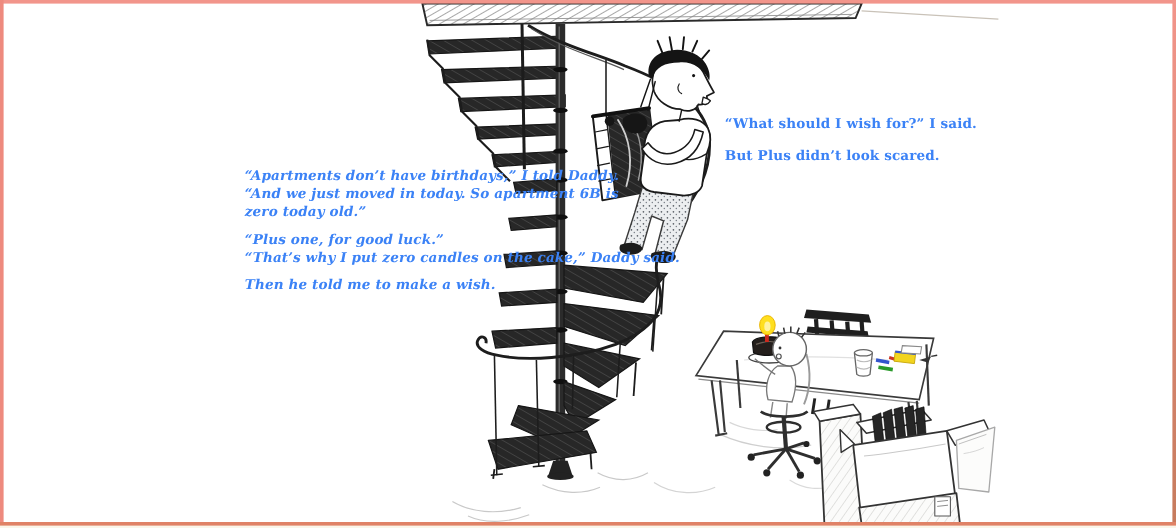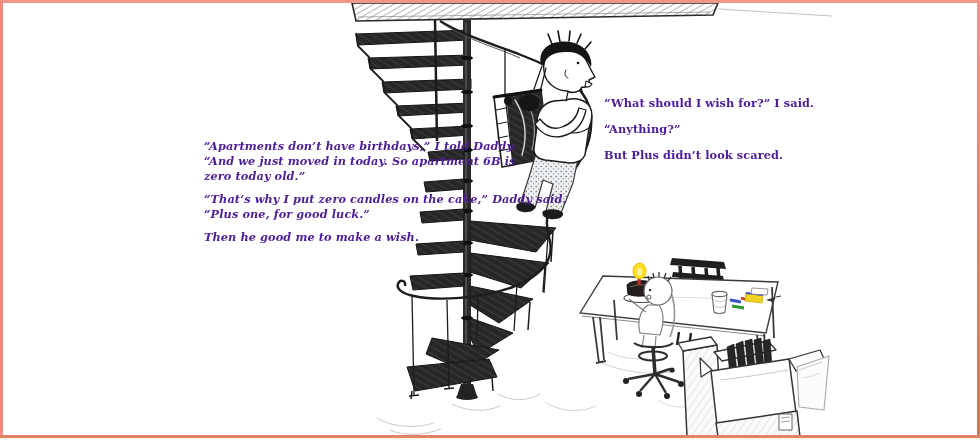--- a/index.html
+++ b/index.html
@@ -1,21 +1,21 @@
 <!DOCTYPE html>
 <html><head>
 <meta charset="utf-8">
 <style>
   html,body{margin:0;padding:0;background:#ffffff;}
   .page{
     position:relative;width:980px;height:440px;background:#ffffff;
     overflow:hidden;font-family:"DejaVu Serif","Liberation Serif",serif;
   }
   .illustration{position:absolute;left:0;top:0;}
-  .text-block{position:absolute;color:#4c1d95;}
+  .text-block{position:absolute;color:#3b82f6;}
   .text-left{left:204px;top:139px;font-style:italic;}
   .text-right{left:604px;top:96px;}
   .para{margin:0 0 8px 0;}
   .text-right .para{margin:0 0 11px 0;}
   .para-indent{margin-left:39px;margin-top:8px;}
   .line{
     white-space:nowrap;font-size:11.3px;line-height:15px;
     font-weight:600;letter-spacing:0.1px;
   }
   
@@ -304,34 +304,31 @@
     </g>
   </svg>
 
   <div class="text-block text-left">
     <div class="para">
       <div class="line">“Apartments don’t have birthdays,” I told Daddy.</div>
       <div class="line">“And we just moved in today. So apartment 6B is</div>
       <div class="line">zero today old.”</div>
     </div>
     <div class="para">
+      <div class="line">“Plus one, for good luck.”</div>
       <div class="line">“That’s why I put zero candles on the cake,” Daddy said.</div>
-      <div class="line">“Plus one, for good luck.”</div>
     </div>
     <div class="para">
-      <div class="line">Then he good me to make a wish.</div>
+      <div class="line">Then he told me to make a wish.</div>
     </div>
   </div>
 
   <div class="text-block text-right">
     <div class="para">
       <div class="line">“What should I wish for?” I said.</div>
-    </div>
-    <div class="para">
-      <div class="line">“Anything?”</div>
     </div>
     <div class="para para-indent">
       <div class="line">But Plus didn’t look scared.</div>
     </div>
   </div>
 
   <div class="footer-strip"></div>
   <div class="border-top"></div>
   <div class="border-left"></div>
   <div class="border-right"></div>

